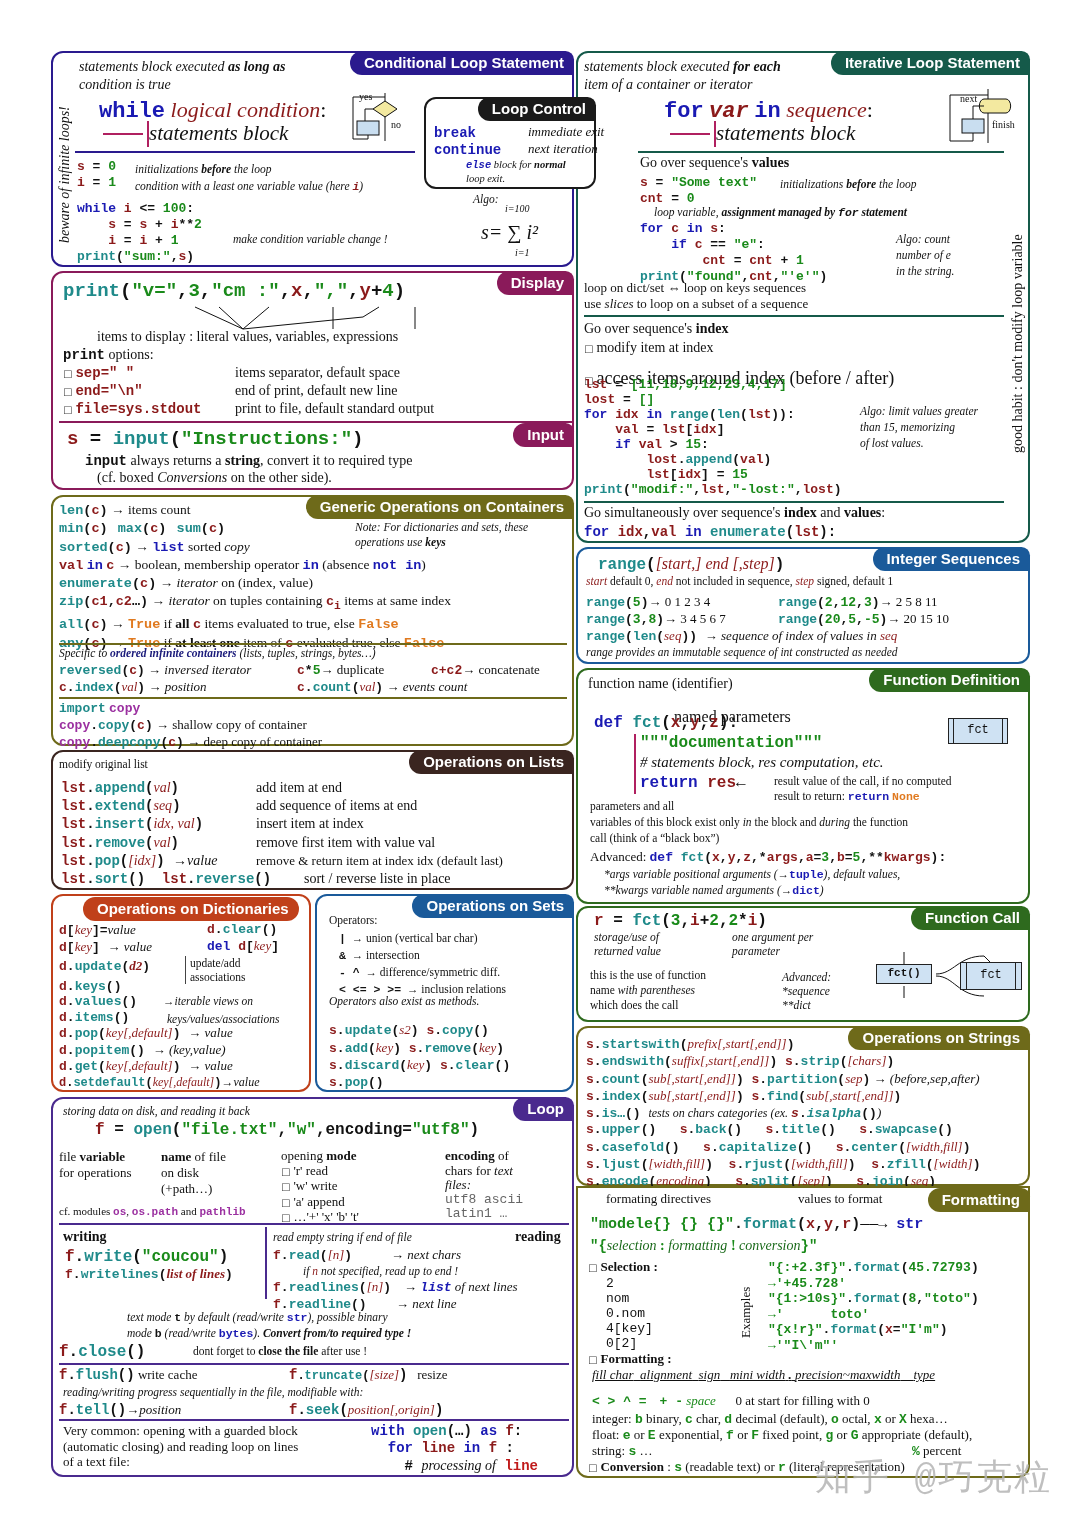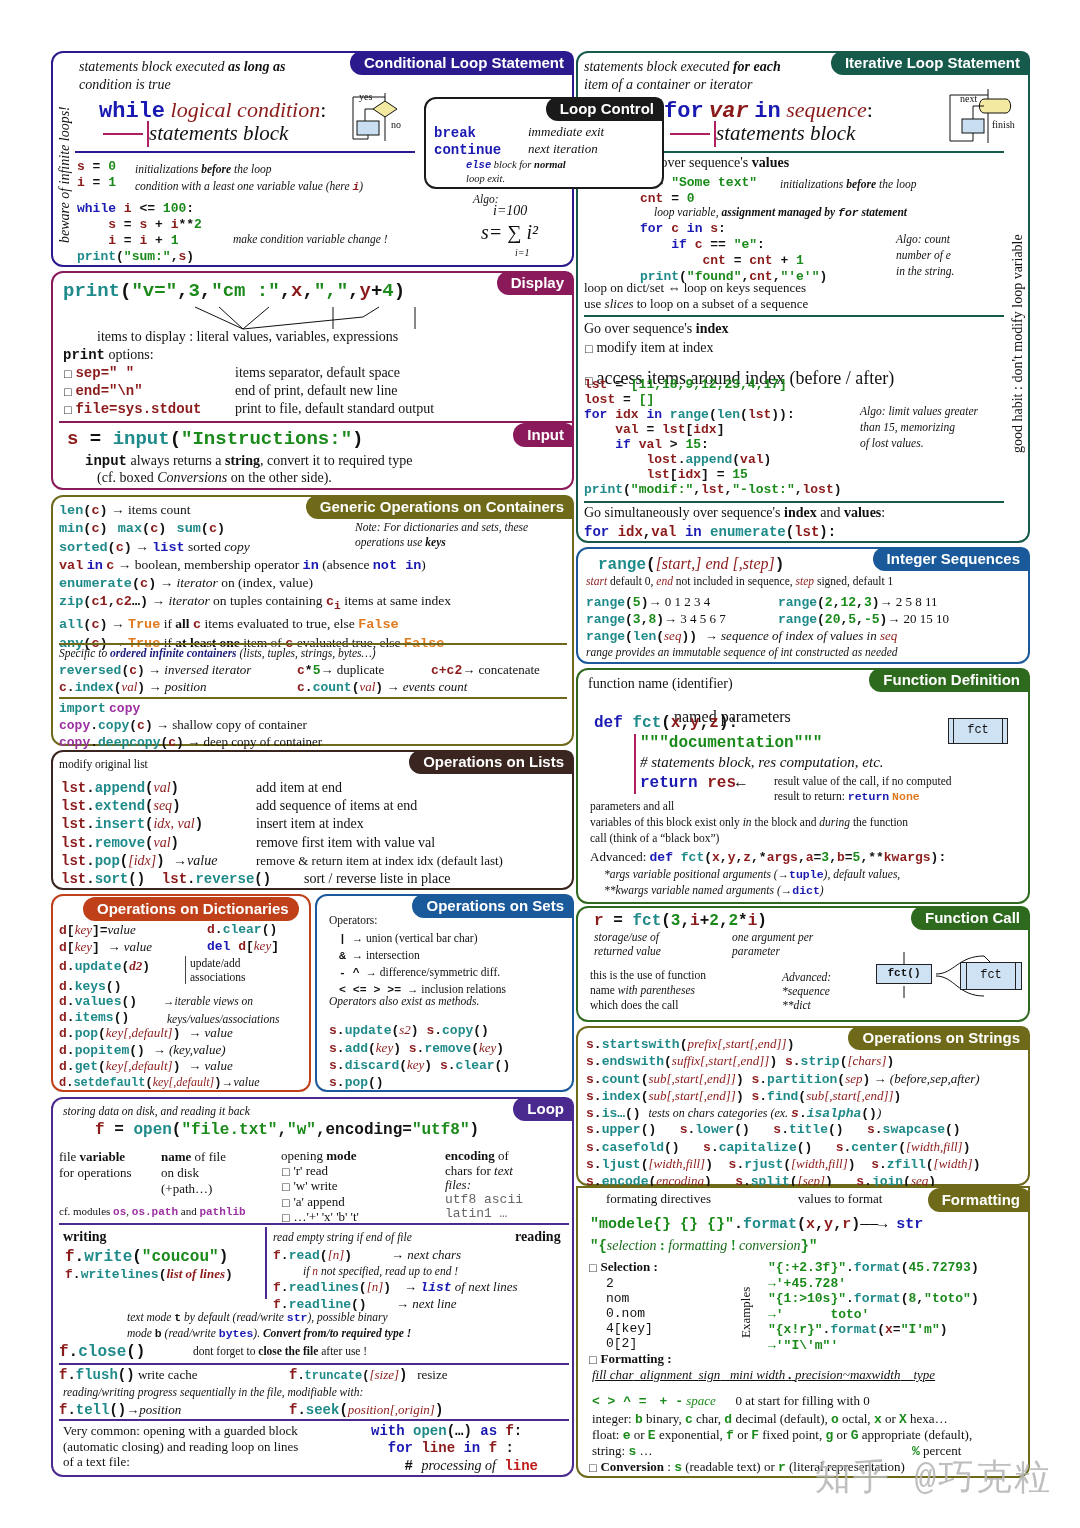--- a/index.html
+++ b/index.html
@@ -56,25 +56,25 @@
     <div style="margin-top:10px"><span class="kw">while</span> <span class="var">i</span> &lt;= <span class="num">100</span>:</div>
     <div>&nbsp;&nbsp;&nbsp;&nbsp;<span class="var">s</span> = <span class="var">s</span> + <span class="var">i</span>**<span class="num">2</span></div>
     <div>&nbsp;&nbsp;&nbsp;&nbsp;<span class="var">i</span> = <span class="var">i</span> + <span class="num">1</span></div>
     <div><span class="fn">print</span>(<span class="str">"sum:"</span>,<span class="var">s</span>)</div>
   </div>
   <div class="ln i small" style="left:82px;top:110px"><span>initializations </span><b>before</b><span> the loop</span></div>
   <div class="ln i small" style="left:82px;top:127px"><span>condition with a least one variable value (here </span><span class="mono var">i</span><span>)</span></div>
   <div class="ln i small" style="left:180px;top:180px">make condition variable change !</div>
   <div class="ln i small" style="left:420px;top:140px">Algo:</div>
   <div class="ln" style="left:428px;top:168px;font-size:20px;font-style:italic">s= ∑ i²</div>
-  <div class="ln i" style="left:440px;top:150px;font-size:14px">i=100</div>
+  <div class="ln i" style="left:452px;top:150px;font-size:10px">i=100</div>
   <div class="ln i" style="left:462px;top:194px;font-size:10px">i=1</div>
 </div>
 
-<div class="box" style="left:424px;top:97px;width:240px;height:92px;border-color:#1a1a1a;z-index:3">
+<div class="box" style="left:424px;top:97px;width:172px;height:92px;border-color:#1a1a1a;z-index:3">
   <div class="badge" style="background:#1a1a1a">Loop Control</div>
   <div class="ln mono kw code14" style="left:8px;top:26px">break</div>
   <div class="ln i" style="left:102px;top:26px;font-size:13px">immediate exit</div>
   <div class="ln mono kw code14" style="left:8px;top:43px">continue</div>
   <div class="ln i" style="left:102px;top:43px;font-size:13px">next iteration</div>
   <div class="ln i" style="left:40px;top:60px;font-size:10.5px"><span class="mono kw">else</span><span> block for </span><b>normal</b></div>
   <div class="ln i" style="left:40px;top:74px;font-size:10.5px">loop exit.</div>
 </div>
 
 <div class="box" style="left:576px;top:51px;width:454px;height:492px;border-color:#155a4a">
@@ -397,21 +397,21 @@
 </div>
 
 <div class="box" style="left:576px;top:1026px;width:454px;height:160px;border-color:#6e6a1a">
   <div class="badge" style="background:#6e6a1a">Operations on Strings</div>
   <div class="ln mono code13" style="left:8px;top:8px;line-height:16.3px">
     <div><span class="var">s</span>.<span class="fn">startswith</span>(<span class="ital-red" style="font-family:'Liberation Serif',serif;font-weight:normal">prefix[,start[,end]]</span>)</div>
     <div><span class="var">s</span>.<span class="fn">endswith</span>(<span class="ital-red" style="font-family:'Liberation Serif',serif;font-weight:normal">suffix[,start[,end]]</span>) <span class="var">s</span>.<span class="fn">strip</span>(<span class="ital-red" style="font-family:'Liberation Serif',serif;font-weight:normal">[chars]</span>)</div>
     <div><span class="var">s</span>.<span class="fn">count</span>(<span class="ital-red" style="font-family:'Liberation Serif',serif;font-weight:normal">sub[,start[,end]]</span>) <span class="var">s</span>.<span class="fn">partition</span>(<span class="ital-red" style="font-family:'Liberation Serif',serif;font-weight:normal">sep</span>)<span class="i" style="font-family:'Liberation Serif',serif;font-weight:normal"> → (before,sep,after)</span></div>
     <div><span class="var">s</span>.<span class="fn">index</span>(<span class="ital-red" style="font-family:'Liberation Serif',serif;font-weight:normal">sub[,start[,end]]</span>) <span class="var">s</span>.<span class="fn">find</span>(<span class="ital-red" style="font-family:'Liberation Serif',serif;font-weight:normal">sub[,start[,end]]</span>)</div>
     <div><span class="var">s</span>.<span class="fn">is…</span>() <span class="i" style="font-family:'Liberation Serif',serif;font-weight:normal;font-size:12px">tests on chars categories (ex. </span><span class="var i">s</span>.<span class="fn i">isalpha</span>()<span class="i" style="font-family:'Liberation Serif',serif;font-weight:normal">)</span></div>
-    <div><span class="var">s</span>.<span class="fn">upper</span>()&nbsp;&nbsp; <span class="var">s</span>.<span class="fn">lower</span>()&nbsp;&nbsp; <span class="var">s</span>.<span class="fn">title</span>()&nbsp;&nbsp; <span class="var">s</span>.<span class="fn">swapcase</span>()</div>
+    <div><span class="var">s</span>.<span class="fn">upper</span>()&nbsp;&nbsp; <span class="var">s</span>.<span class="fn">back</span>()&nbsp;&nbsp; <span class="var">s</span>.<span class="fn">title</span>()&nbsp;&nbsp; <span class="var">s</span>.<span class="fn">swapcase</span>()</div>
     <div><span class="var">s</span>.<span class="fn">casefold</span>()&nbsp;&nbsp; <span class="var">s</span>.<span class="fn">capitalize</span>()&nbsp;&nbsp; <span class="var">s</span>.<span class="fn">center</span>(<span class="ital-red" style="font-family:'Liberation Serif',serif;font-weight:normal">[width,fill]</span>)</div>
     <div><span class="var">s</span>.<span class="fn">ljust</span>(<span class="ital-red" style="font-family:'Liberation Serif',serif;font-weight:normal">[width,fill]</span>)&nbsp; <span class="var">s</span>.<span class="fn">rjust</span>(<span class="ital-red" style="font-family:'Liberation Serif',serif;font-weight:normal">[width,fill]</span>)&nbsp; <span class="var">s</span>.<span class="fn">zfill</span>(<span class="ital-red" style="font-family:'Liberation Serif',serif;font-weight:normal">[width]</span>)</div>
     <div><span class="var">s</span>.<span class="fn">encode</span>(<span class="ital-red" style="font-family:'Liberation Serif',serif;font-weight:normal">encoding</span>)&nbsp;&nbsp; <span class="var">s</span>.<span class="fn">split</span>(<span class="ital-red" style="font-family:'Liberation Serif',serif;font-weight:normal">[sep]</span>)&nbsp;&nbsp; <span class="var">s</span>.<span class="fn">join</span>(<span class="ital-red" style="font-family:'Liberation Serif',serif;font-weight:normal">seq</span>)</div>
   </div>
 </div>
 
 <div class="box" style="left:576px;top:1186px;width:454px;height:292px;border-color:#6e6a1a;border-top-left-radius:0;border-top-right-radius:0">
   <div class="badge" style="background:#6e6a1a;top:0">Formatting</div>
   <div class="ln" style="left:28px;top:4px;font-size:13px">formating directives</div>
   <div class="ln" style="left:220px;top:4px;font-size:13px">values to format</div>

